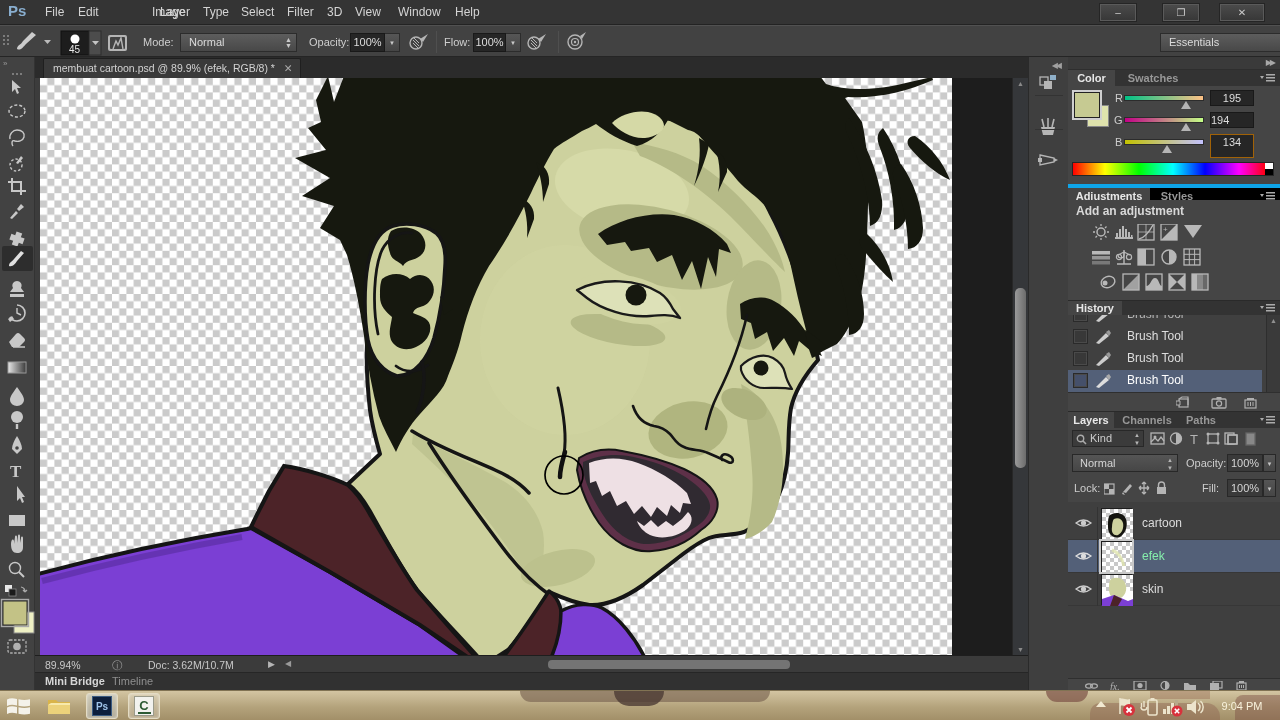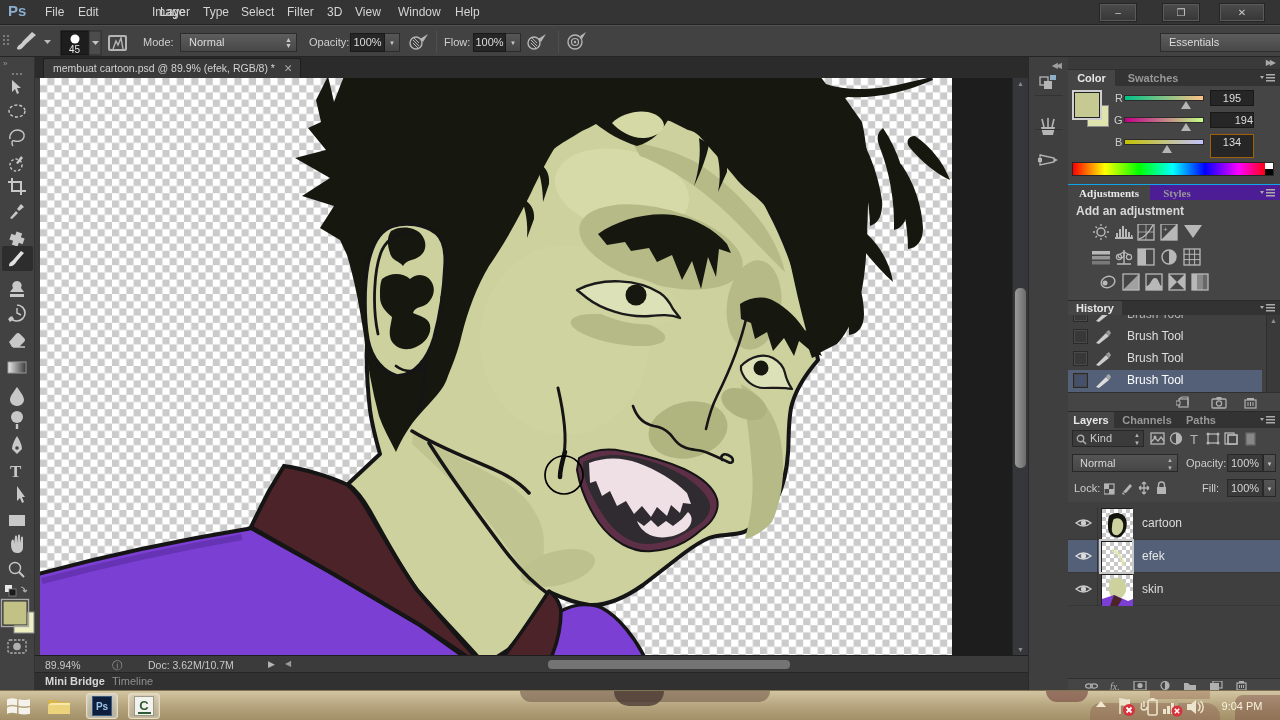--- a/index.html
+++ b/index.html
@@ -433,32 +433,32 @@
   <div class="abs" style="left:0;top:29px;width:212px;height:97px;background:#454545;">
     <div class="abs" style="left:19px;top:19px;width:22px;height:22px;background:#dfe3ad;border:1px solid #8a8a8a;"></div>
     <div class="abs" style="left:6px;top:6px;width:26px;height:26px;background:#c6ca92;border:1px solid #222;outline:2px solid #cfcfcf;"></div>
     <span class="abs" style="left:47px;top:6px;color:#cccccc;font-size:11px;">R</span>
     <div class="abs" style="left:56px;top:9px;width:80px;height:6px;background:linear-gradient(90deg,rgb(0,194,134),rgb(255,194,134));border:1px solid #2c2c2c;"></div>
     <div class="abs" style="left:113px;top:15px;width:0;height:0;border-left:5px solid transparent;border-right:5px solid transparent;border-bottom:8px solid #b5b5b5;"></div>
     <div class="abs" style="left:142px;top:4px;width:44px;height:16px;background:#262626;border:1px solid #191919;color:#dddddd;font-size:11px;text-align:center;line-height:15px;">195</div>
     <span class="abs" style="left:46px;top:28px;color:#cccccc;font-size:11px;">G</span>
     <div class="abs" style="left:56px;top:31px;width:80px;height:6px;background:linear-gradient(90deg,rgb(195,0,134),rgb(195,255,134));border:1px solid #2c2c2c;"></div>
     <div class="abs" style="left:113px;top:37px;width:0;height:0;border-left:5px solid transparent;border-right:5px solid transparent;border-bottom:8px solid #b5b5b5;"></div>
-    <div class="abs" style="left:142px;top:26px;width:44px;height:16px;background:#262626;border:1px solid #191919;color:#dddddd;font-size:11px;text-align:right;line-height:15px;">194</div>
+    <div class="abs" style="left:142px;top:26px;width:44px;height:16px;background:#262626;border:1px solid #191919;color:#dddddd;font-size:11px;text-align:left;line-height:15px;">194</div>
     <span class="abs" style="left:47px;top:50px;color:#cccccc;font-size:11px;">B</span>
     <div class="abs" style="left:56px;top:53px;width:80px;height:6px;background:linear-gradient(90deg,rgb(195,194,0),rgb(195,194,255));border:1px solid #2c2c2c;"></div>
     <div class="abs" style="left:94px;top:59px;width:0;height:0;border-left:5px solid transparent;border-right:5px solid transparent;border-bottom:8px solid #b5b5b5;"></div>
     <div class="abs" style="left:142px;top:48px;width:44px;height:24px;background:#262626;border:1px solid #a16207;color:#dddddd;font-size:11px;text-align:center;line-height:15px;">134</div>
     <div class="abs" style="left:4px;top:76px;width:202px;height:14px;border:1px solid #262626;background:linear-gradient(90deg,#ff0000,#ffff00 16%,#00ff00 33%,#00ffff 50%,#0000ff 66%,#ff00ff 83%,#ff0000 97%,#ffffff 97%);">
       <div class="abs" style="right:0;top:0;width:8px;height:7px;background:#ffffff;"></div>
       <div class="abs" style="right:0;bottom:0;width:8px;height:6px;background:#000000;"></div>
     </div>
   </div>
 
-  <div class="abs" style="left:0;top:127px;width:212px;height:16px;background:#4c1d95;border-top:1px solid #0ea5e9;font-family:Liberation Serif, serif;">
+  <div class="abs" style="left:0;top:127px;width:212px;height:16px;background:#000000;border-top:4px solid #0ea5e9;">
     <div class="abs" style="left:0;top:0;width:82px;height:16px;background:#454545;color:#e8e8e8;font-size:11px;font-weight:bold;text-align:center;line-height:16px;">Adjustments</div>
     <div class="abs" style="left:84px;top:0;width:50px;height:16px;color:#989898;font-size:11px;font-weight:bold;text-align:center;line-height:16px;">Styles</div>
     <svg class="abs" style="right:5px;top:4px;" width="15" height="9">
           <path d="M0,2 l4,0 l-2,3 z" fill="#ababab"></path>
           <rect x="6" y="0" width="9" height="1.5" fill="#ababab"></rect>
           <rect x="6" y="3" width="9" height="1.5" fill="#ababab"></rect>
           <rect x="6" y="6" width="9" height="1.5" fill="#ababab"></rect>
         </svg>
   </div>
   <div class="abs" style="left:0;top:143px;width:212px;height:100px;background:#454545;">
@@ -783,21 +783,21 @@
                 <rect x="8" y="24" width="4" height="4"></rect>
                 <rect x="16" y="24" width="4" height="4"></rect>
                 <rect x="24" y="24" width="4" height="4"></rect>
                 <rect x="4" y="28" width="4" height="3"></rect>
                 <rect x="12" y="28" width="4" height="3"></rect>
                 <rect x="20" y="28" width="4" height="3"></rect>
                 <rect x="28" y="28" width="3" height="3"></rect>
               </g>
               <path d="M10,8 C16,10 20,16 22,24" stroke="#dfe3ad" stroke-width="3" fill="none" opacity="0.8"></path>
             </svg></div>
-      <div class="lname" style="color:#e5e5e5;">efek</div>
+      <div class="lname" style="color:#86efac;">efek</div>
     </div>
     <div class="lrow" style="top:71px;">
       <div class="leye">
             <svg style="position:absolute;left:7px;top:10px;" width="17" height="12">
               <path d="M1,6 Q8.5,0 16,6 Q8.5,12 1,6 Z" fill="none" stroke="#cccccc" stroke-width="1.3"></path>
               <circle cx="8.5" cy="6" r="2.6" fill="#cccccc"></circle>
             </svg>
           </div>
       <div class="lthumb"><svg width="31" height="31">
               <rect width="31" height="31" fill="#ffffff"></rect>

